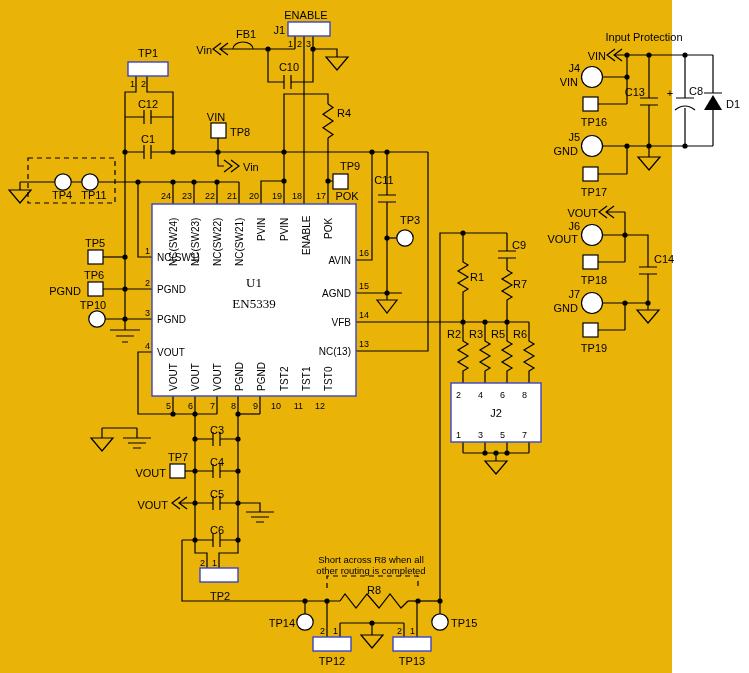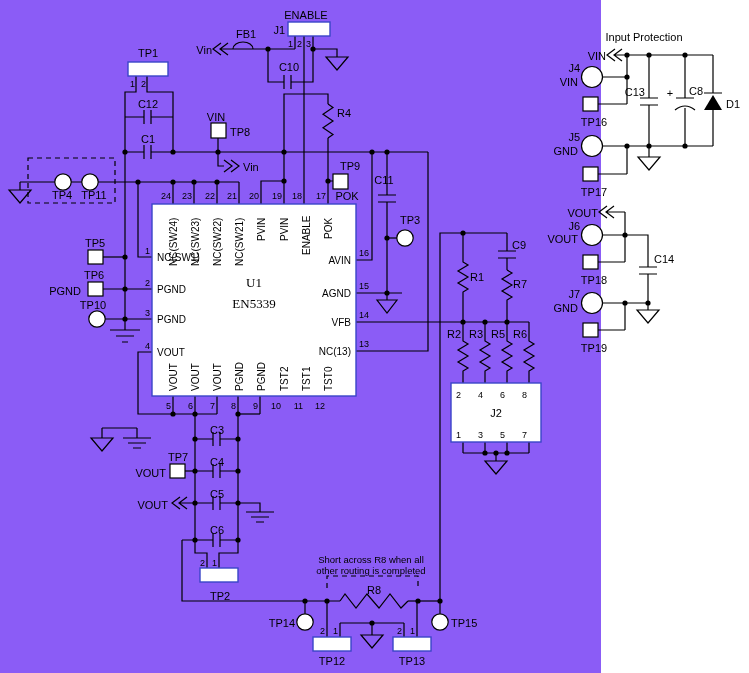--- a/index.html
+++ b/index.html
@@ -1,16 +1,16 @@
 <!DOCTYPE html>
 <html><head>
 <meta charset="utf-8">
 <style>
   html,body{margin:0;padding:0;background:#ffffff;}
-  .stage{width:601px;height:673px;position:relative;background:#8b5cf6;
+  .stage{width:672px;height:673px;position:relative;background:#eab308;
          font-family:"Liberation Sans", sans-serif;}
   svg{display:block;}
   .w{stroke:#000;stroke-width:1.2;fill:none;}
   .wd{stroke:#000;stroke-width:1.2;fill:none;stroke-dasharray:5 4;}
   .blue{stroke:#3a45c8;stroke-width:1.4;fill:#fff;}
   .pad{stroke:#000;stroke-width:1.2;fill:#fff;}
   .dot{fill:#000;stroke:none;}
   .fill{fill:#000;stroke:none;}
   text{fill:#000;font-family:"Liberation Sans", sans-serif;font-size:11px;}
   .t9{font-size:9px;}

